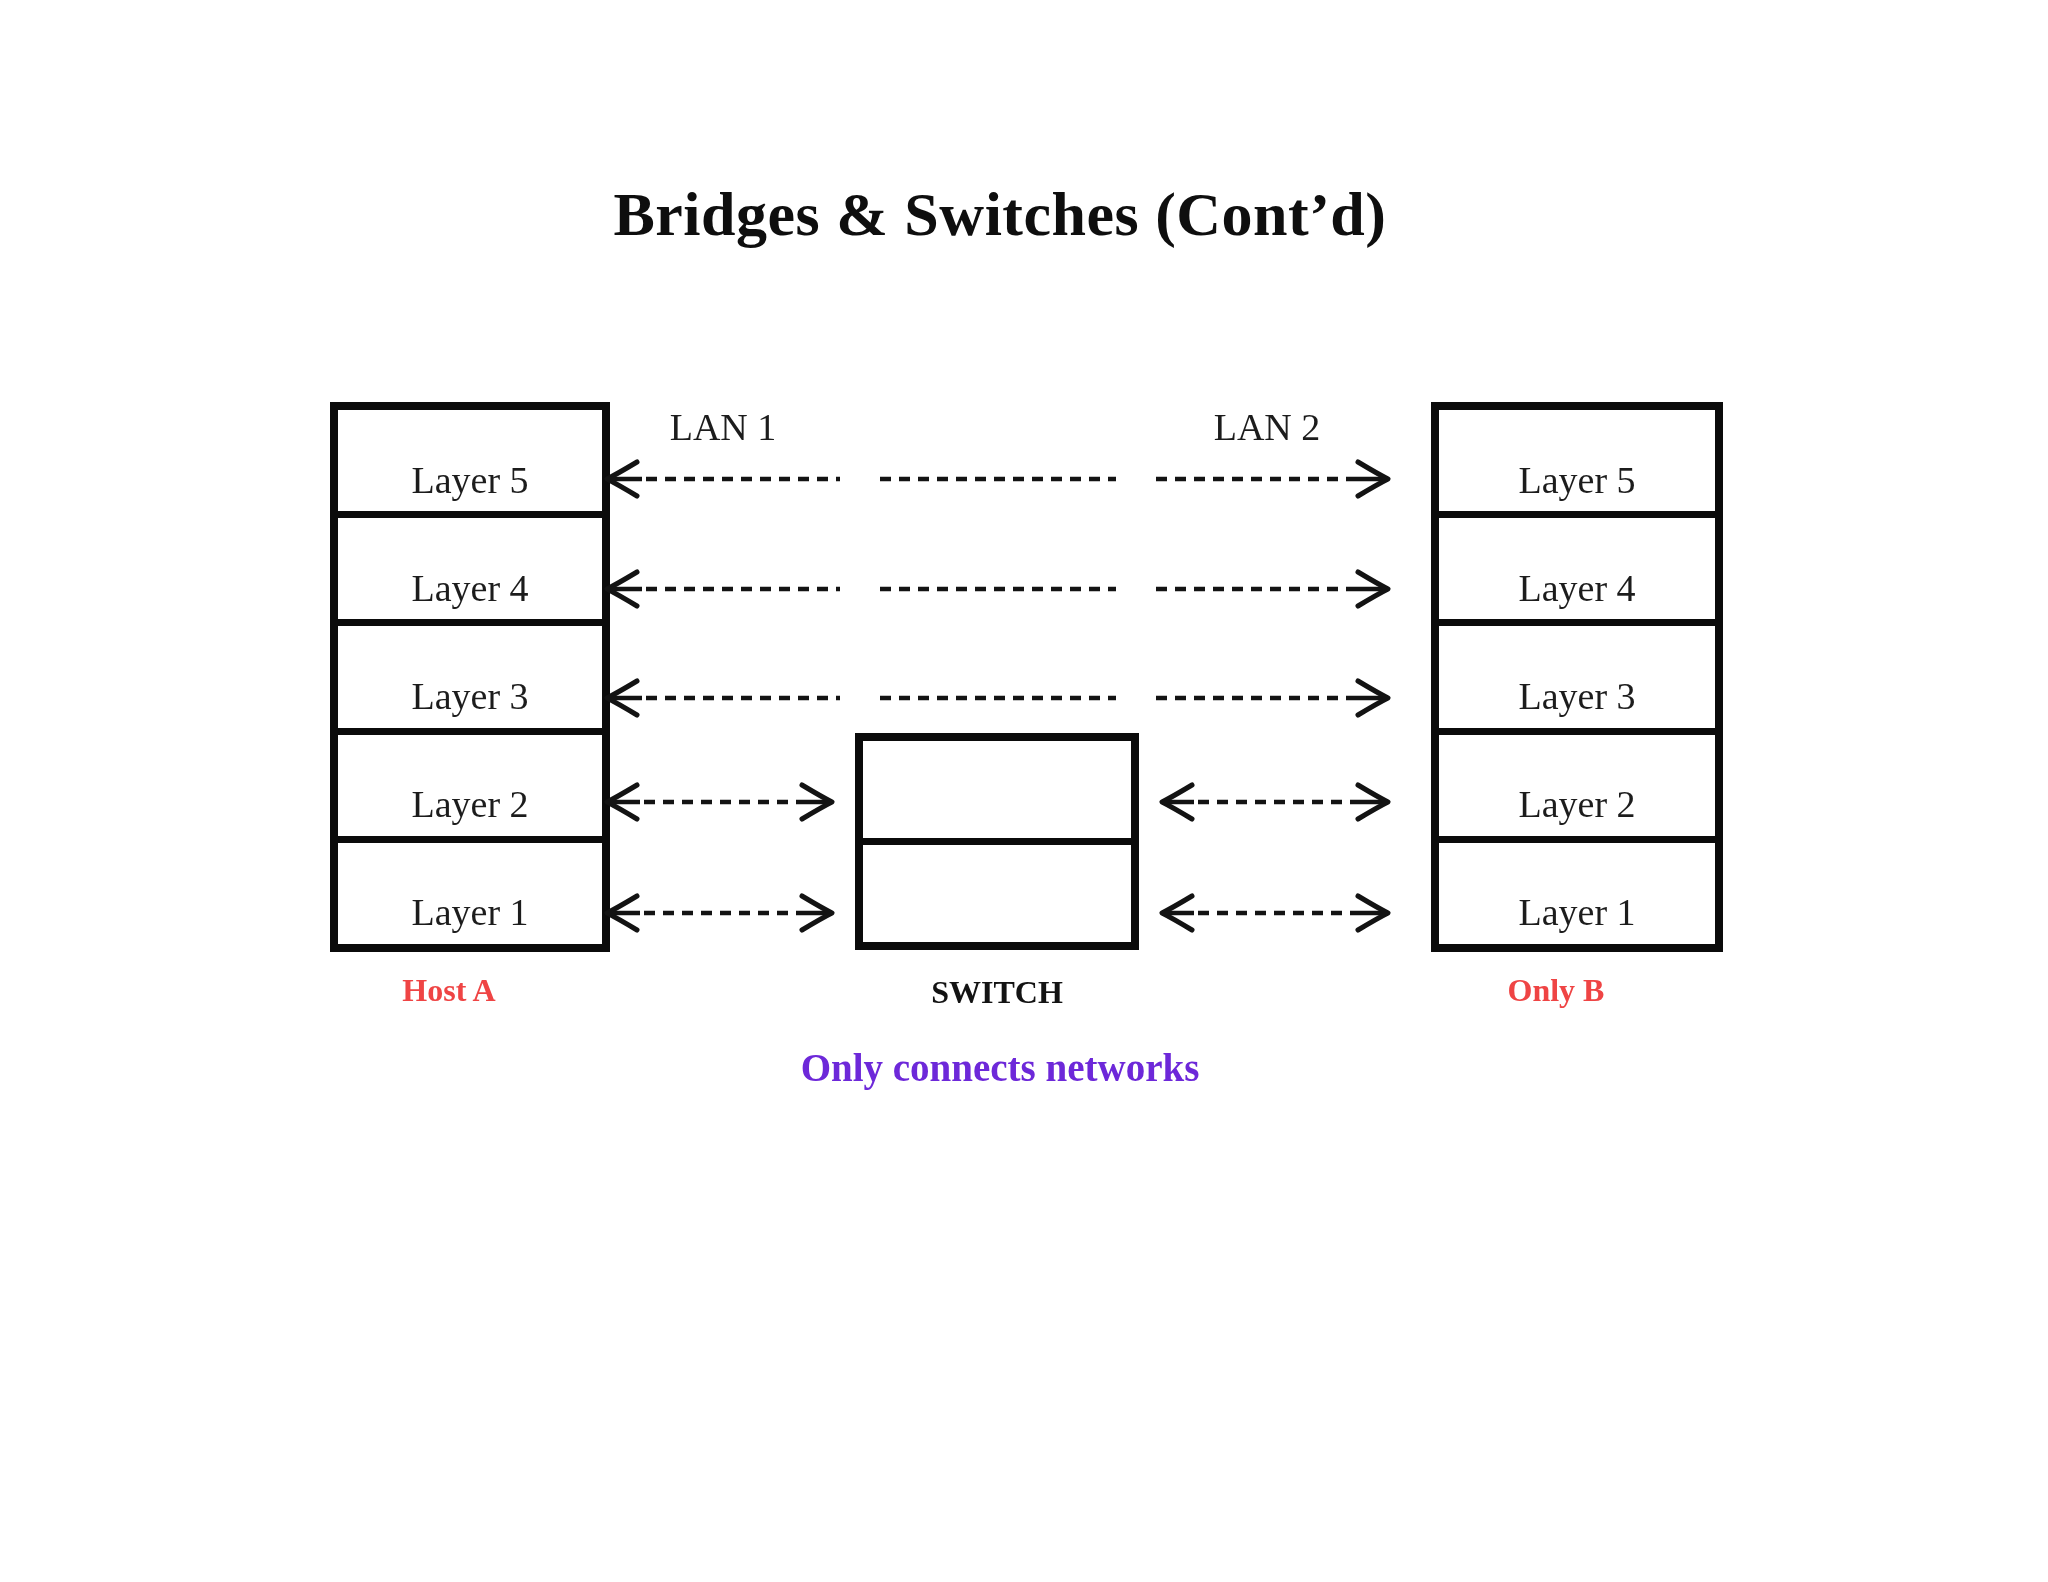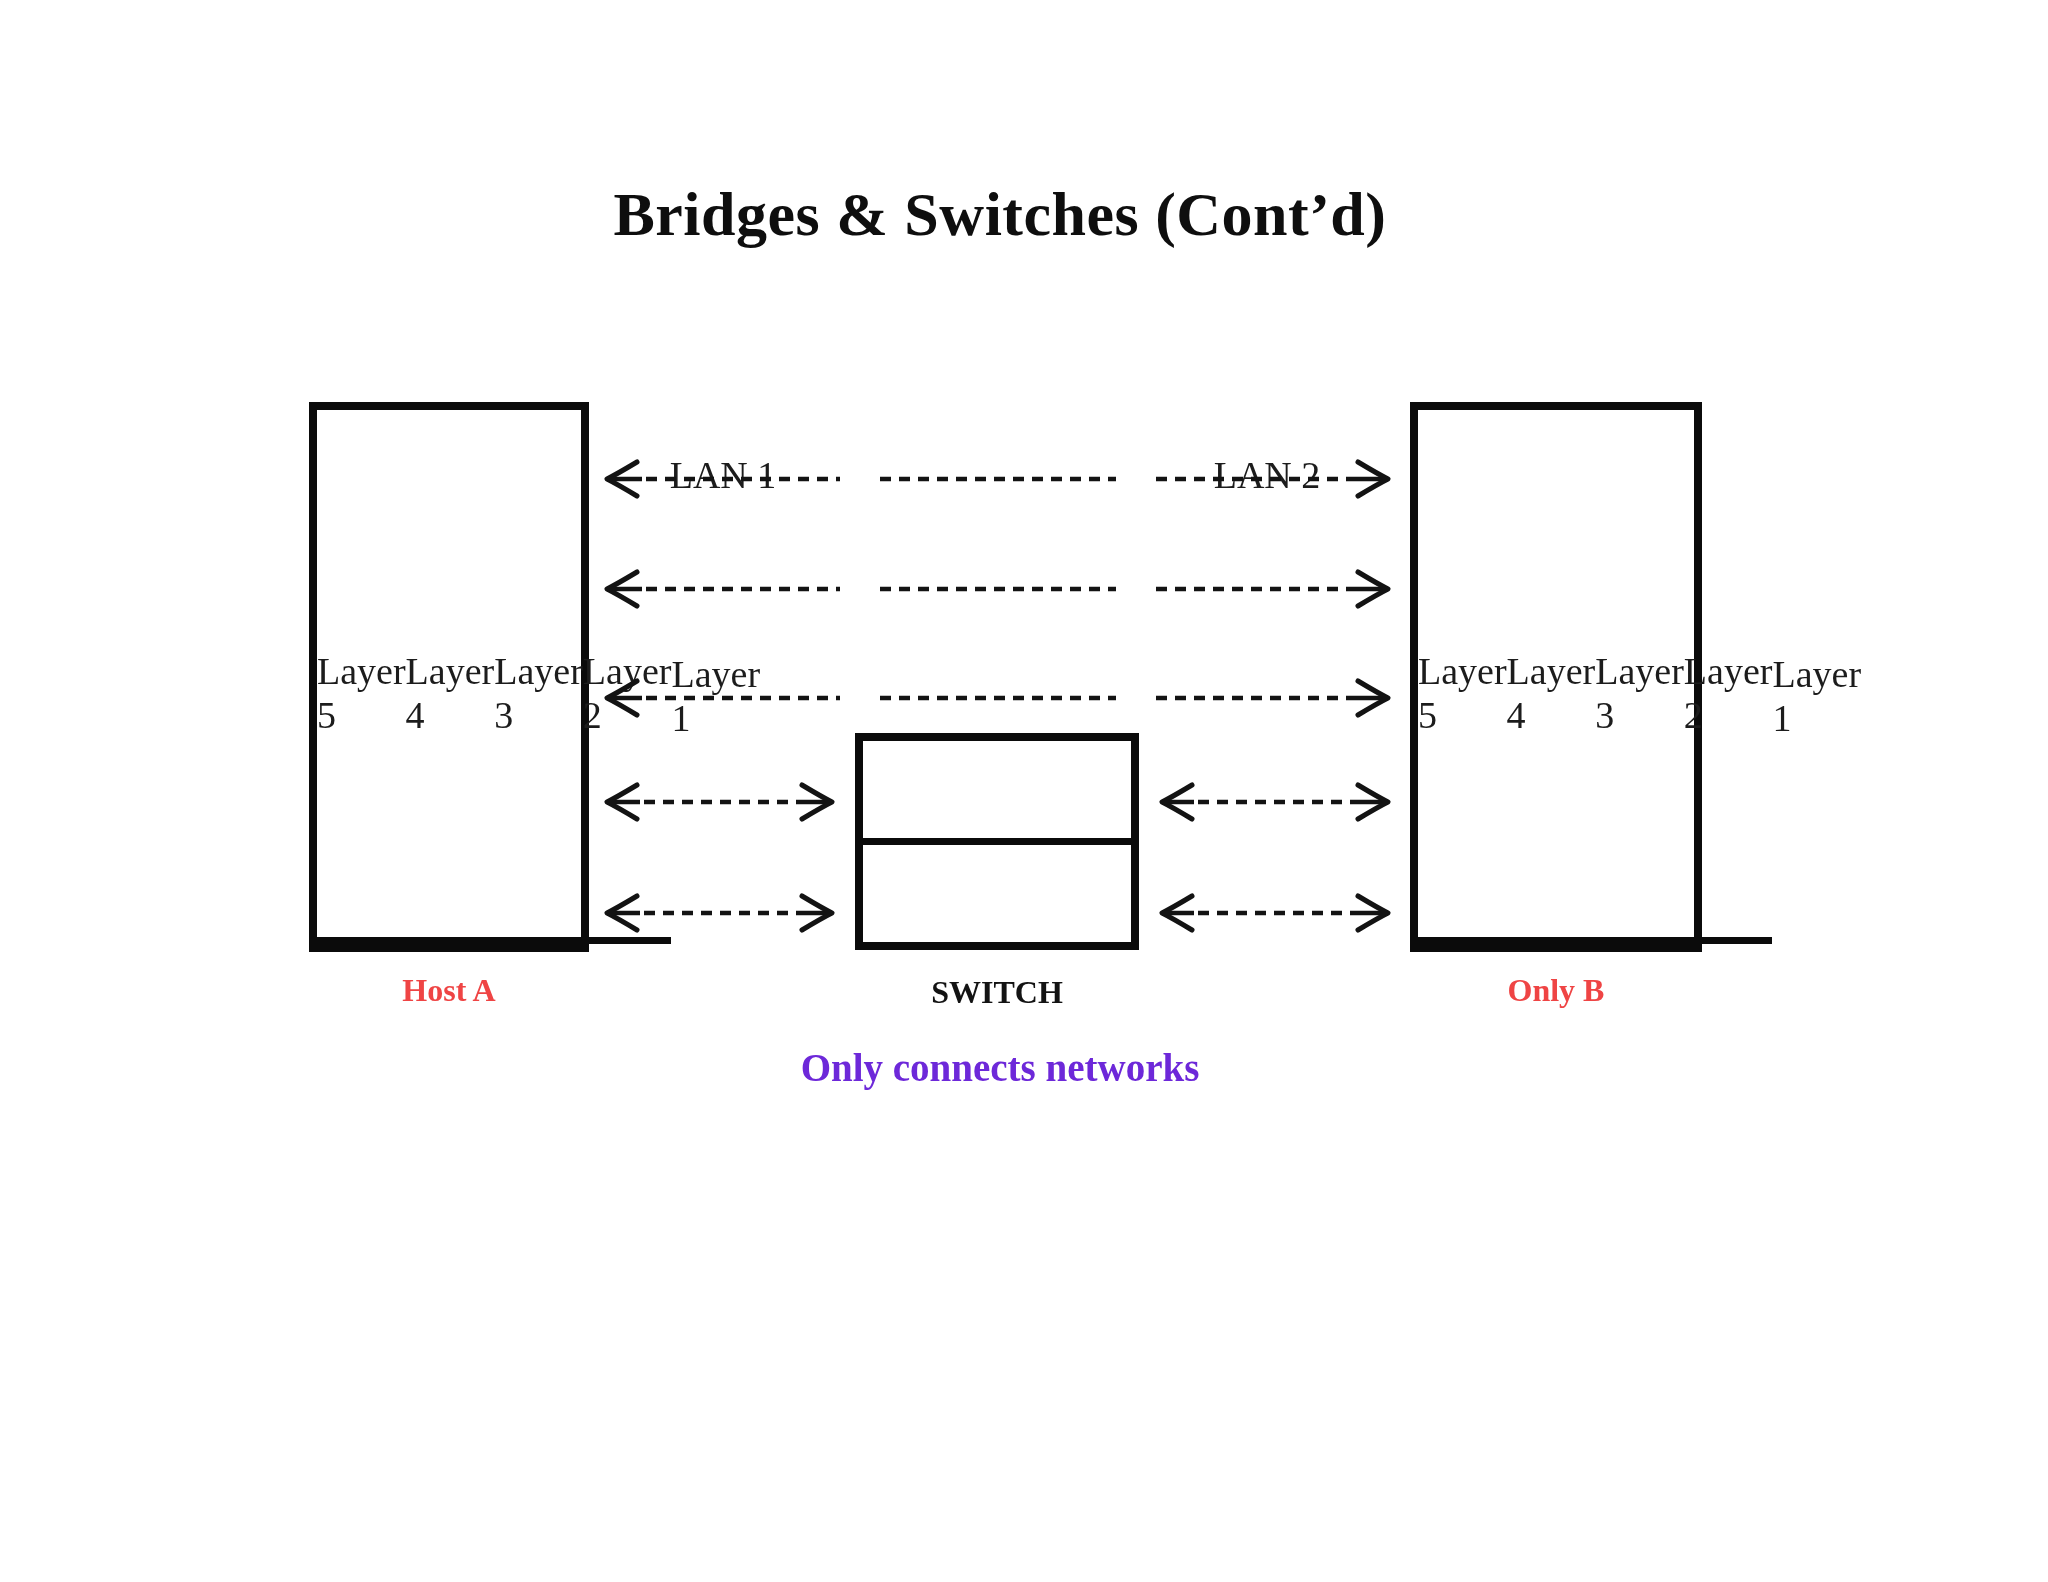--- a/index.html
+++ b/index.html
@@ -19,28 +19,28 @@
     letter-spacing:0.5px;
     line-height:84px;
     color:#0e0e0e;
     margin-top:38px;
   }
   .lan-label{
     top:406px;width:250px;
     text-align:center;
     font-size:38px;line-height:42px;
     color:#1c1c1c;
-    margin-top:48px;
   }
   .stack{
     top:402px;height:550px;
     border:8px solid #0b0b0b;
     box-sizing:border-box;
-    display:flex;flex-direction:row;
+    display:flex;flex-direction:column;
     background:#ffffff;
+    margin-left:21px;
   }
   .layer-row{
     flex:1;
     border-bottom:7px solid #0b0b0b;
     display:flex;align-items:center;justify-content:center;
     padding-top:38px;
     box-sizing:border-box;
     font-size:38px;
     color:#1c1c1c;
   }

